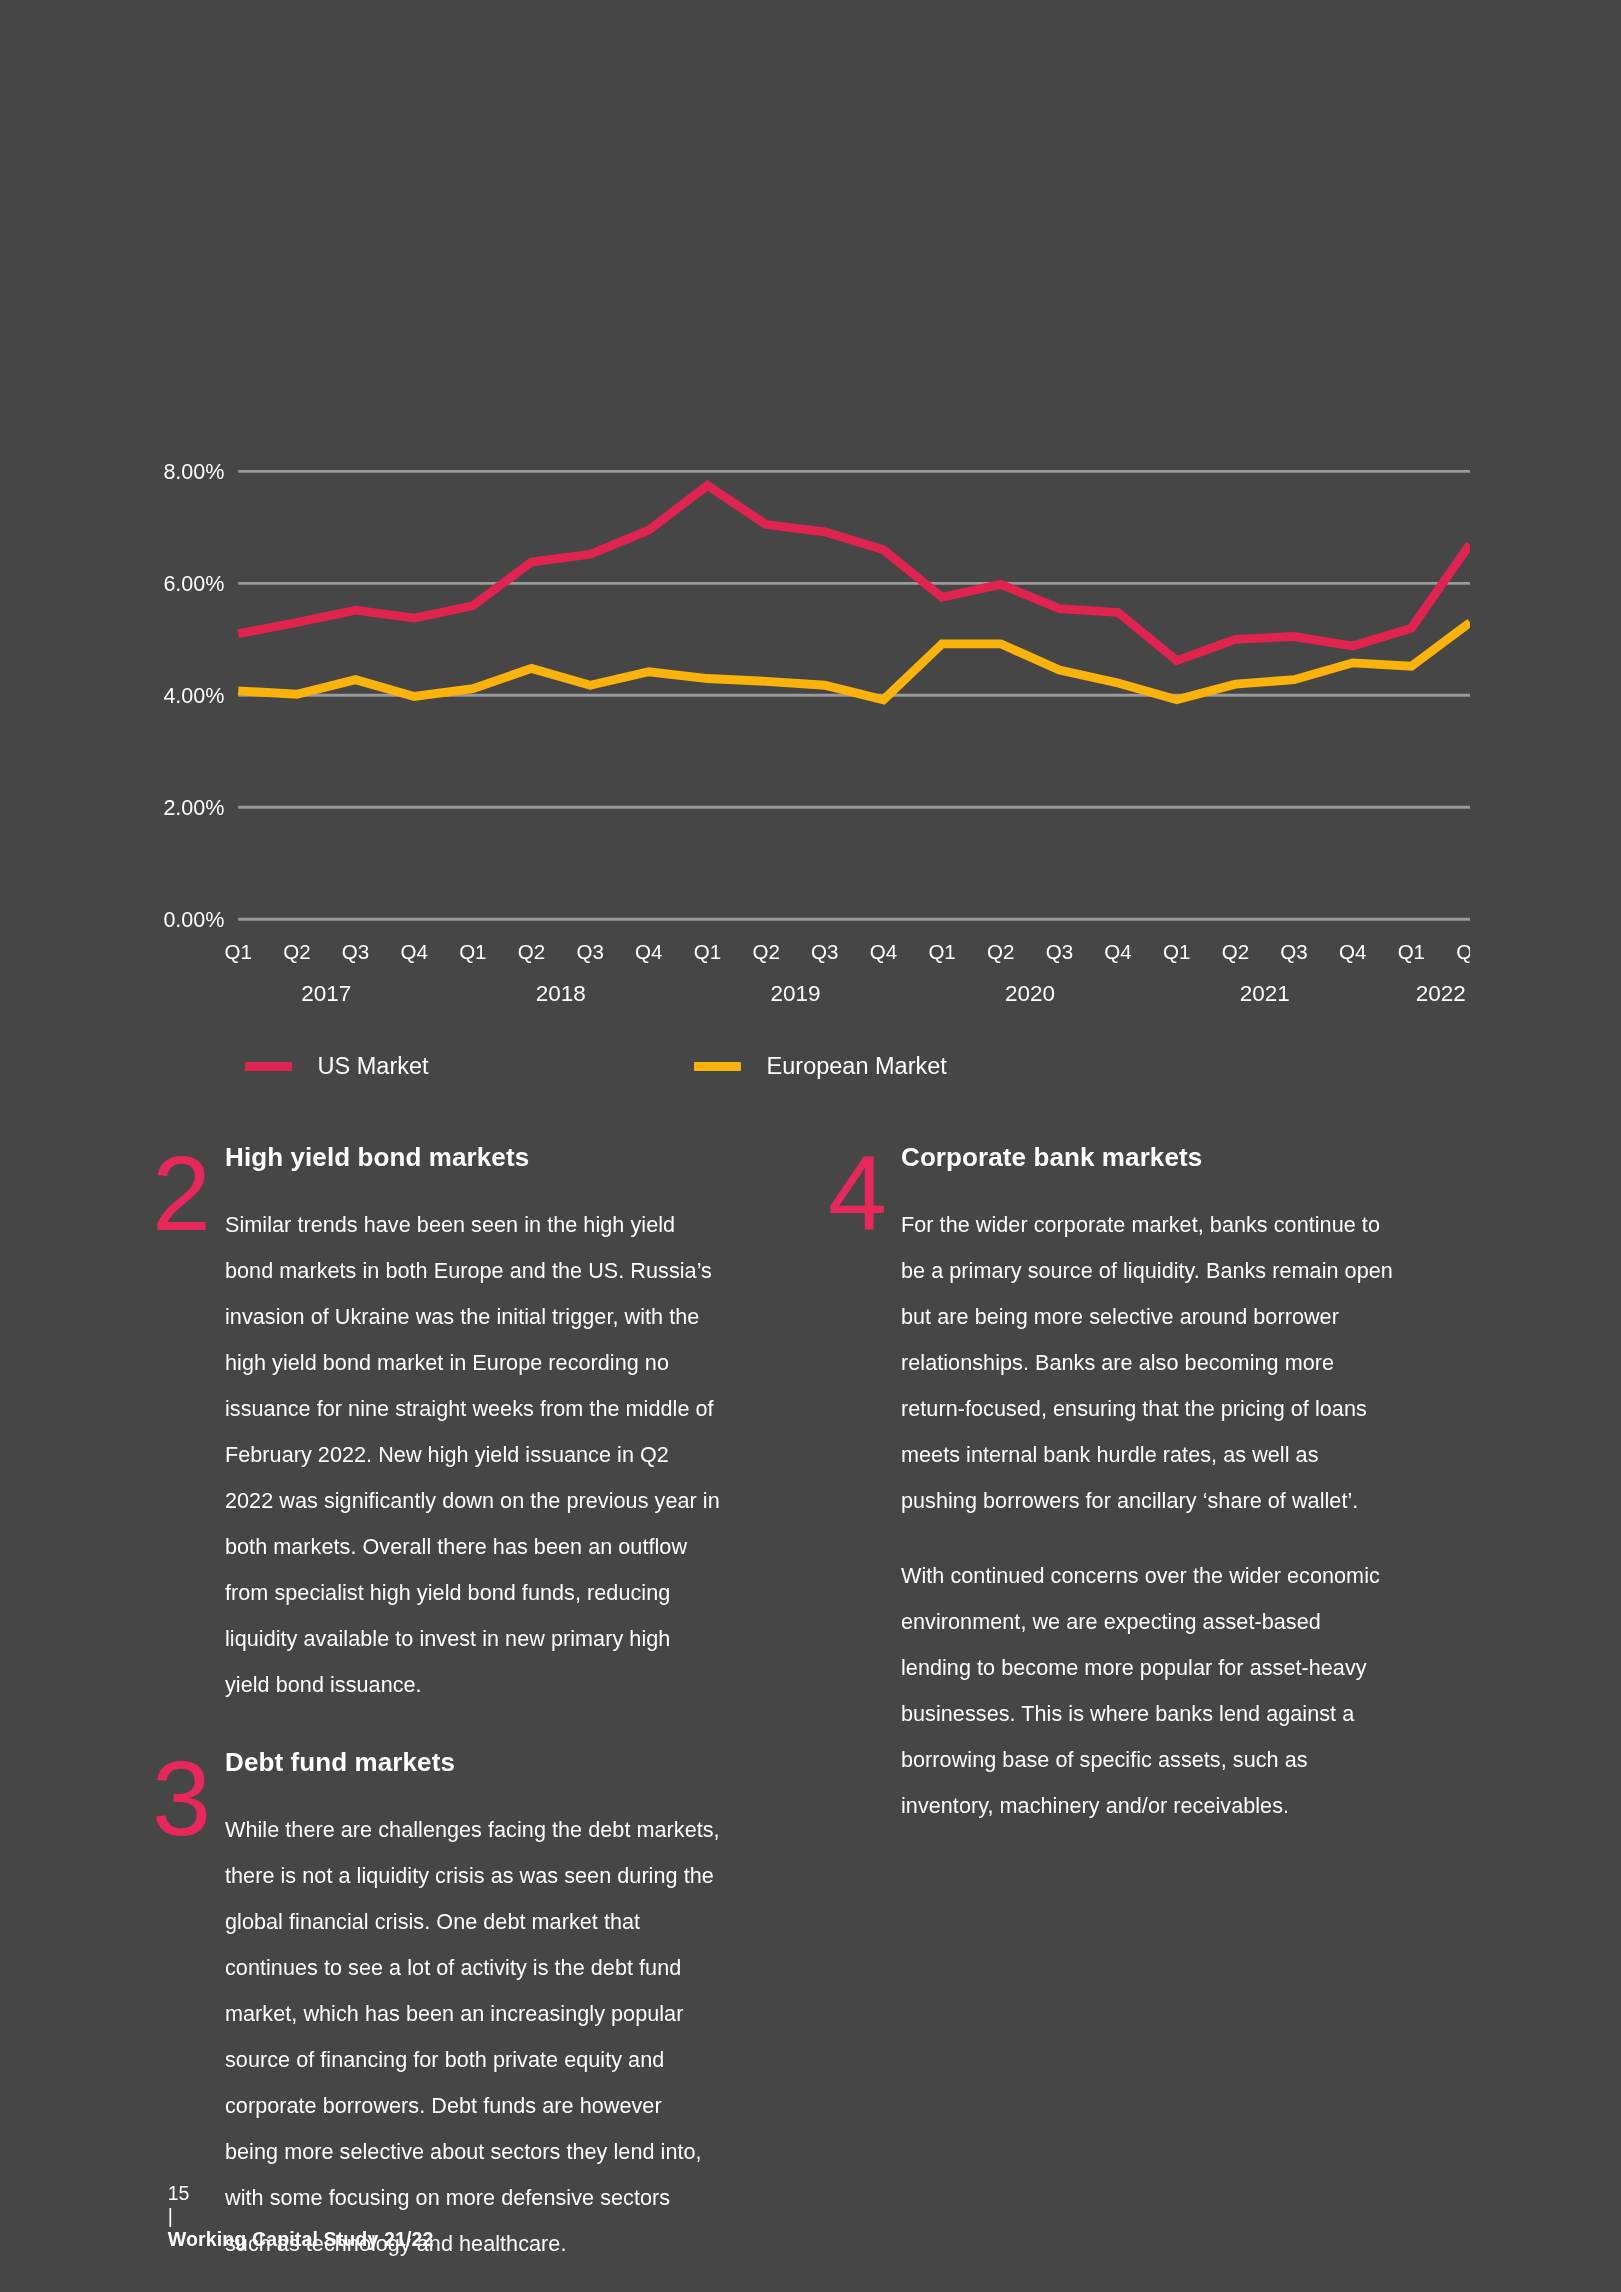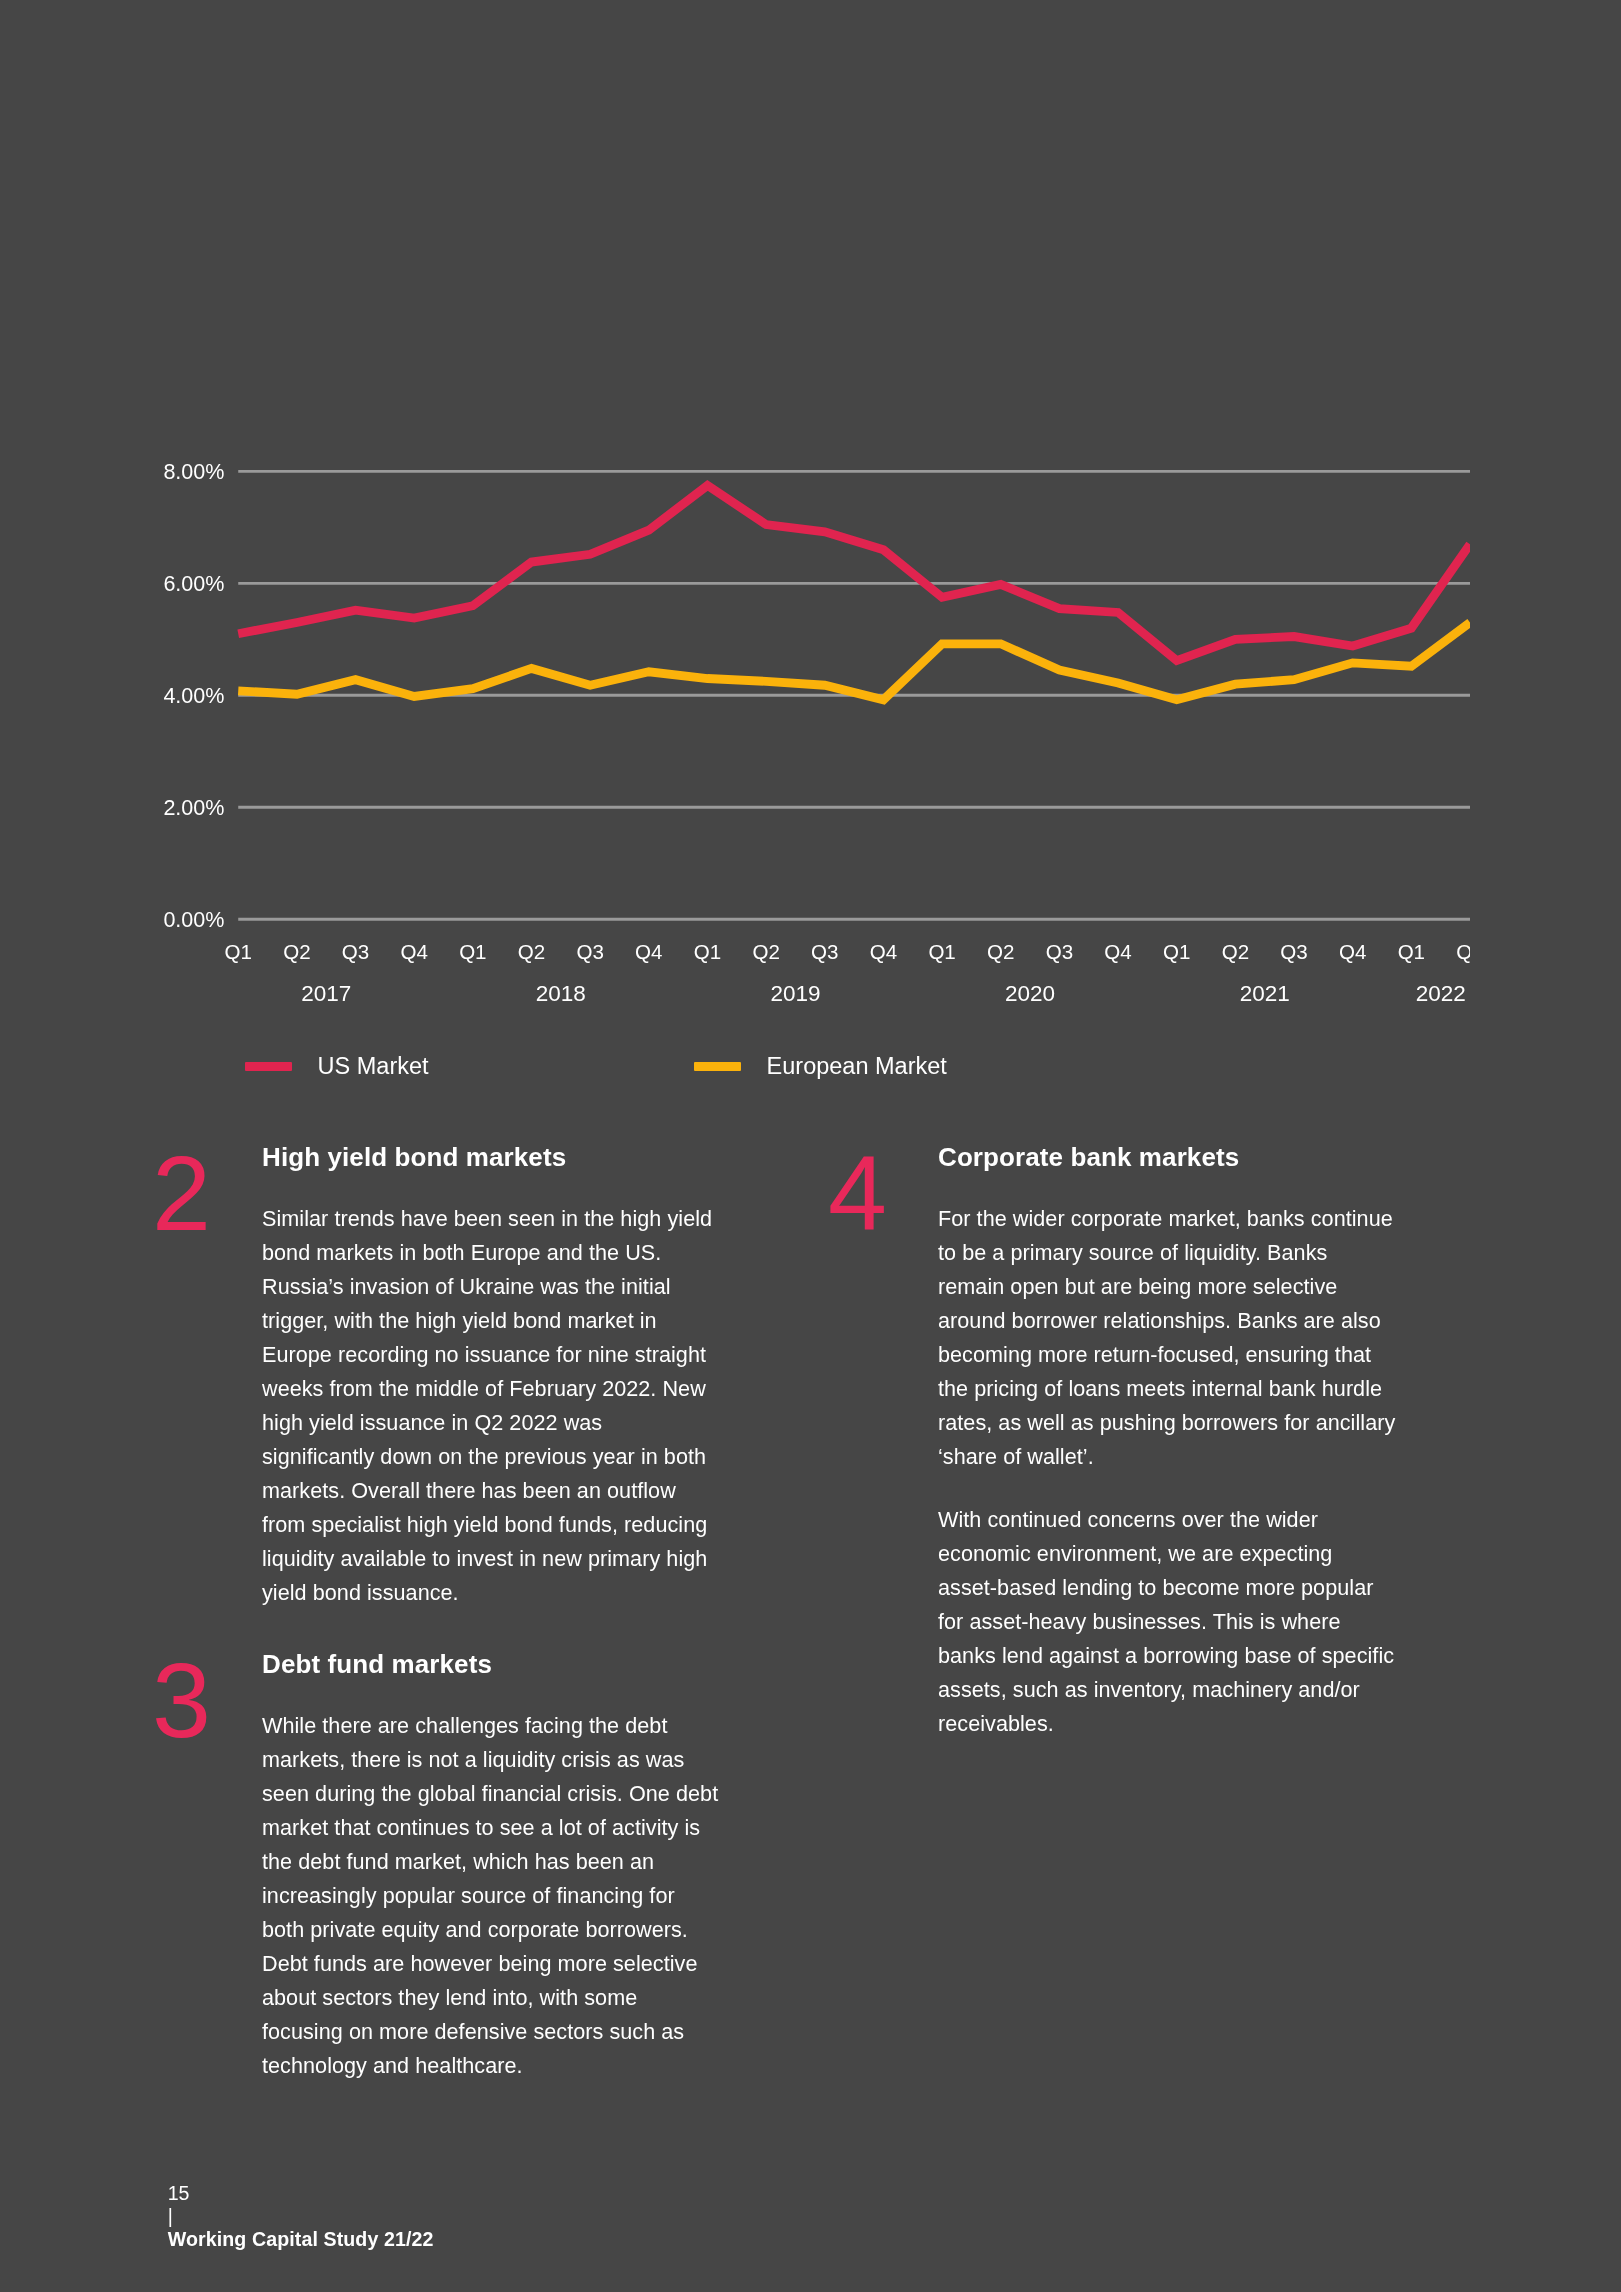--- a/index.html
+++ b/index.html
@@ -92,32 +92,32 @@
     position: absolute;
     left: 0;
     top: 5.9px;
     font-size: 106px;
     line-height: 0.86;
     font-weight: 300;
     color: #e8285a;
     width: 88px;
     font-family: "Liberation Sans", sans-serif;
   }
-  .section-body { margin-left: 110px; }
+  .section-body { margin-left: 73px; }
 
   .section-title {
     font-size: 26px;
     font-weight: bold;
     color: #ffffff;
     margin: 0 0 29px 0;
     letter-spacing: 0.1px;
   }
   .para {
     font-size: 21.6px;
-    line-height: 34px;
+    line-height: 46px;
     color: #ffffff;
     margin: 0 0 29px 0;
     letter-spacing: 0.05px;
   }
   .para:last-child { margin-bottom: 0; }
 
   .gap-3 { height: 31px; }
 
   
   .footer {

